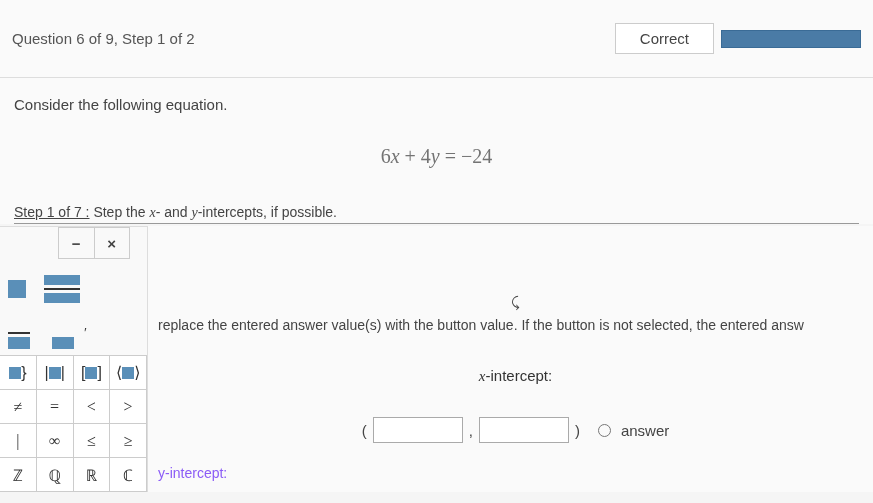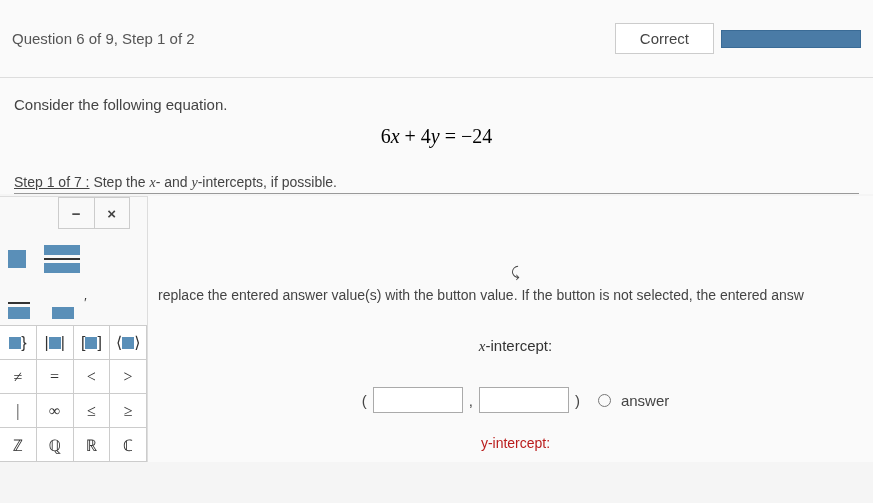--- a/index.html
+++ b/index.html
@@ -38,28 +38,28 @@
       background: #4a7ba6;
       border: 1px solid #3a6b96;
     }
     .content {
       padding: 18px 14px 0 14px;
       background: #fafafa;
     }
     .prompt {
       font-size: 15px;
       color: #444;
-      margin-bottom: 12px;
+      margin-bottom: 32px;
     }
     .equation {
       text-align: center;
       font-family: "Times New Roman", serif;
       font-size: 20px;
-      color: #000000;
-      margin-bottom: 26px;
+      color: #737373;
+      margin-bottom: 36px;
     }
     .step-label {
       font-size: 14px;
       color: #444;
       border-bottom: 1px solid #999;
       padding-bottom: 2px;
     }
     .step-label .u { text-decoration: underline; }
     .italic { font-style: italic; font-family: "Times New Roman", serif; }
     .lower {
@@ -180,23 +180,22 @@
     }
     .radio {
       width: 13px;
       height: 13px;
       border: 1.5px solid #777;
       border-radius: 50%;
       margin-left: 12px;
       margin-right: 4px;
     }
     .yi-label {
-      text-align: center;
       font-size: 14px;
-      color: #b91c1c;
+      color: #8b5cf6;
     }
   </style>
 </head>
 <body>
 
 <div class="header">
   <span class="q-label">Question 6 of 9, Step 1 of 2</span>
   <div class="spacer"></div>
   <div class="correct-box">Correct</div>
   <div class="progress"></div>

